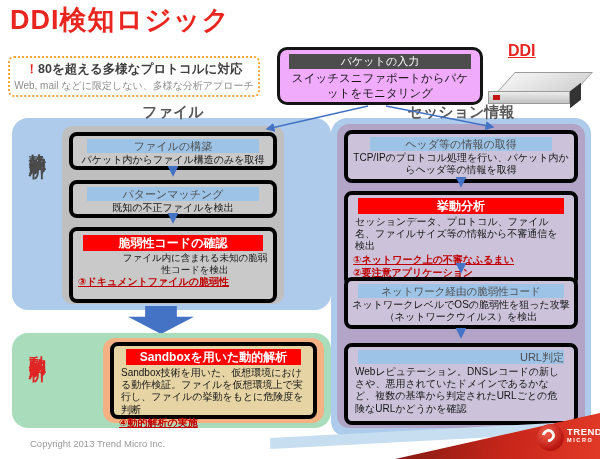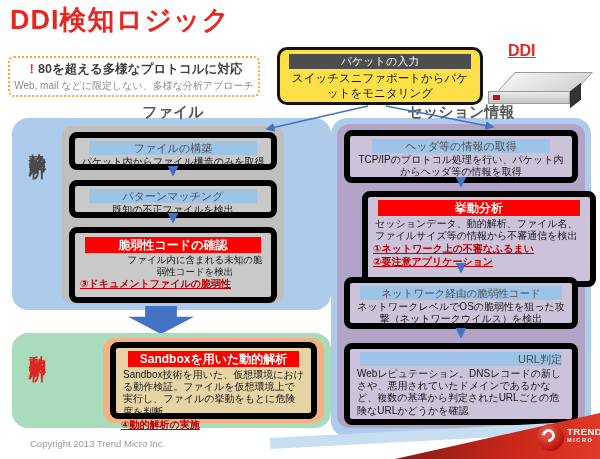--- a/index.html
+++ b/index.html
@@ -10,21 +10,21 @@
 
   #title { left:10px; top:2px; font-size:27px; font-weight:600; color:#e8261f; letter-spacing:1px; }
 
   
   #callout { left:8px; top:56px; width:252px; height:41px; border:2px dotted #f5a53a; border-radius:6px; background:#fff; text-align:center; padding-top:3px; }
   #callout .l1 { font-size:12.5px; font-weight:bold; color:#3f3f3f; }
   #callout .l1 .mark { color:#e8261f; }
   #callout .l2 { font-size:10px; color:#8c8c8c; margin-top:1px; }
 
   
-  #packet { left:277px; top:47px; width:206px; height:58px; background:#fde047; border:3px solid #141414; border-radius:10px; padding-top:4px; }
+  #packet { left:277px; top:47px; width:206px; height:58px; background:#f0abfc; border:3px solid #141414; border-radius:10px; padding-top:4px; }
   #packet .hd { margin:0 9px; background:#4d4d4d; color:#fff; font-size:11px; height:15px; line-height:15px; text-align:center; }
   #packet .bd { font-size:11.5px; color:#141414; text-align:center; line-height:1.3; padding:2px 6px 0; }
 
   #ddi-label { left:508px; top:42px; font-size:16px; font-weight:bold; color:#e8261f;text-decoration:underline; }
 
   
   #appliance { left:484px; top:70px; width:112px; height:40px; }
   #appliance .top { position:absolute; left:22px; top:2px; width:78px; height:20px;
     background:linear-gradient(135deg,#f4f4f4,#d2d2d2); border:1px solid #9a9a9a; transform:skewX(-42deg); }
   #appliance .front { position:absolute; left:4px; top:21px; width:82px; height:13px;
@@ -43,41 +43,41 @@
   #gray-col { left:62px; top:126px; width:222px; height:178px; background:#bfbfbf; border-radius:10px; }
   #purple-col { left:337px; top:124px; width:248px; height:304px; background:#b1a4c6; border-radius:12px; }
   #green-box { left:12px; top:333px; width:319px; height:95px; background:#a9dcbb; border-radius:16px; }
   #orange-box { left:103px; top:338px; width:221px; height:85px; background:#f4b183; border-radius:12px; }
 
   .vlabel { writing-mode:vertical-rl; text-orientation:upright; font-size:17px; font-weight:bold; letter-spacing:3px; }
   #static-label { left:26px; top:139px; color:#4a4a4a; }
   #dynamic-label { left:26px; top:342px; color:#e02424; }
 
   
-  .fbox { position:absolute; border:6px solid #000000; border-radius:8px; }
+  .fbox { position:absolute; border:4px solid #000000; border-radius:8px; }
   .fbox .bar { margin:3px 14px 0; font-size:11px; height:14px; line-height:14px; text-align:center; }
   .bar-blue { background:#9dc3e6; color:#4e4e4e; }
   .bar-red { background:#fe0000; color:#fff; font-weight:bold; font-size:12px !important; height:16px !important; line-height:16px !important; }
   .fbox .body { font-size:10px; color:#141414; text-align:center; line-height:1.22; padding:1px 4px 0; }
   .fbox .body.left { text-align:left; padding:2px 7px 0; }
   .rlink { font-size:10px; font-weight:bold; color:#c00000; text-decoration:underline; padding-left:5px; line-height:1.3; }
 
   .graybox { background:#c9c9c9; }
   .purplebox { background:#ccc3da; }
   #sandbox { background:#e6d4a5; }
 
   #fbox1 { left:69px; top:132px; width:208px; height:38px; }
   #fbox2 { left:69px; top:180px; width:208px; height:38px; }
   #fbox3 { left:69px; top:227px; width:208px; height:76px; }
   #fbox3 .bar { margin:4px 10px 0; }
   #fbox3 .body { font-size:9.5px;margin-left:44px; }
 
   #sbox1 { left:344px; top:130px; width:234px; height:53px; }
   #sbox1 .bar { margin:3px 22px 0; }
-  #sbox2 { left:362px; top:191px; width:234px; height:96px; }
+  #sbox2 { left:344px; top:191px; width:234px; height:96px; }
   #sbox2 .bar { margin:3px 10px 0; }
   #sbox3 { left:344px; top:277px; width:234px; height:52px; }
   #sbox3 .bar { margin:3px 10px 0; font-size:10.5px; }
   #sbox4 { left:344px; top:343px; width:234px; height:82px; }
   #sbox4 .bar { margin:3px 10px 0;text-align:right; }
 
   #sandbox { left:110px; top:342px; width:207px; height:77px; }
   #sandbox .bar { margin:3px 12px 0; }
   #sandbox .body { font-size:10px; }
 
@@ -147,21 +147,21 @@
     <div class="body">ファイル内に含まれる未知の脆弱性コードを検出</div>
     <div class="rlink">③ドキュメントファイルの脆弱性</div>
   </div>
 
   <div class="fbox purplebox" id="sbox1">
     <div class="bar bar-blue">ヘッダ等の情報の取得</div>
     <div class="body">TCP/IPのプロトコル処理を行い、パケット内からヘッダ等の情報を取得</div>
   </div>
   <div class="fbox purplebox" id="sbox2">
     <div class="bar bar-red">挙動分析</div>
-    <div class="body left">セッションデータ、動的解析、ファイル名、ファイルサイズ等の情報から不審通信を検出</div>
+    <div class="body left">セッションデータ、プロトコル、ファイル名、ファイルサイズ等の情報から不審通信を検出</div>
     <div class="rlink">①ネットワーク上の不審なふるまい</div>
     <div class="rlink">②要注意アプリケーション</div>
   </div>
   <div class="fbox purplebox" id="sbox3">
     <div class="bar bar-blue">ネットワーク経由の脆弱性コード</div>
     <div class="body">ネットワークレベルでOSの脆弱性を狙った攻撃（ネットワークウイルス）を検出</div>
   </div>
   <div class="fbox purplebox" id="sbox4">
     <div class="bar bar-blue">URL判定</div>
     <div class="body left">Webレピュテーション。DNSレコードの新しさや、悪用されていたドメインであるかなど、複数の基準から判定されたURLごとの危険なURLかどうかを確認</div>

